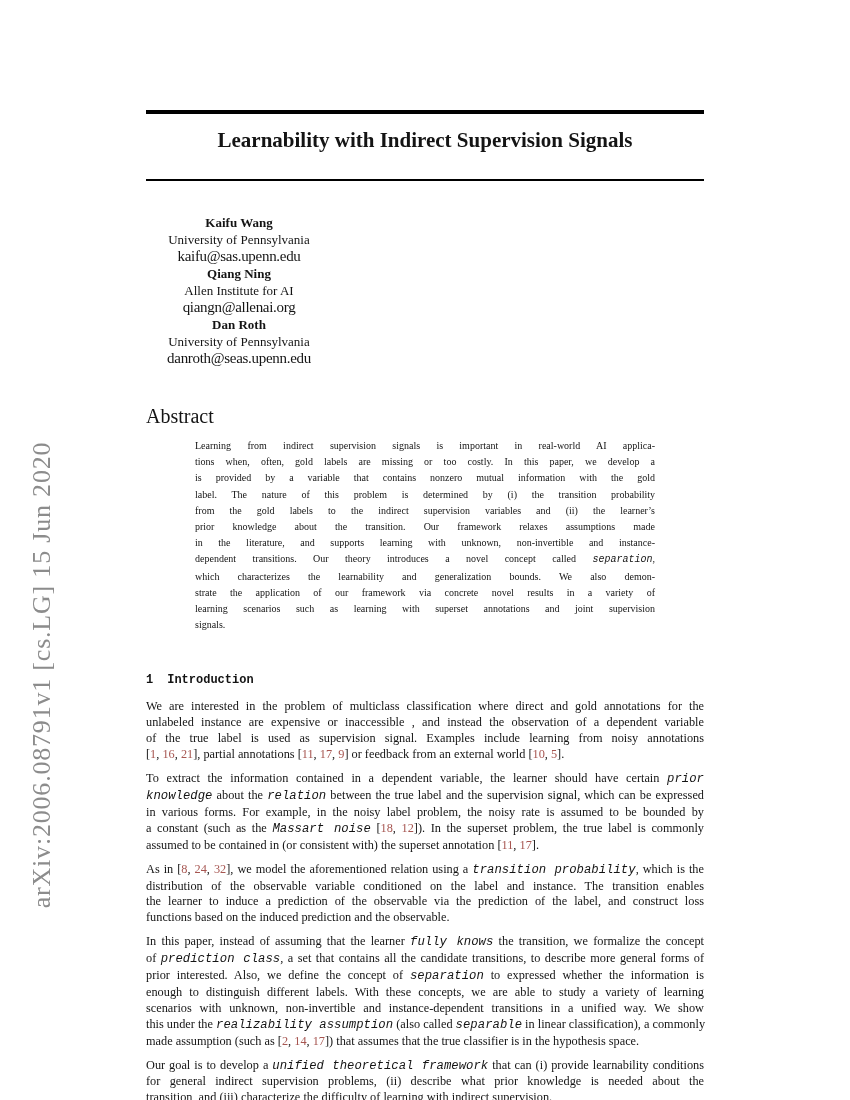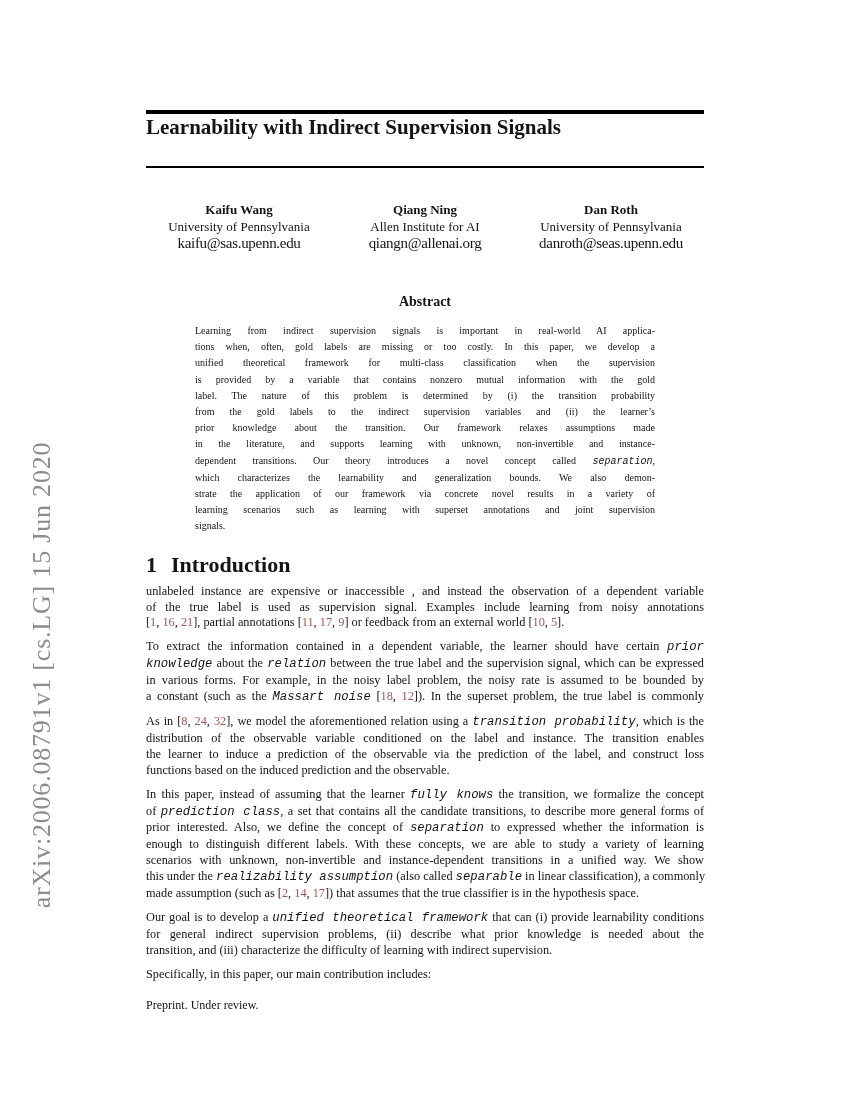--- a/index.html
+++ b/index.html
@@ -11,30 +11,30 @@
   .page{position:relative;width:850px;height:1100px;}
   .arxiv-stamp{
     position:absolute;left:42px;top:565px;
     transform:translate(-50%,-50%) rotate(-90deg);
     white-space:nowrap;
     font-size:26px;letter-spacing:0.8px;color:var(--wm,#8c8c8c);
   }
   .content{margin-left:146px;width:558px;position:relative;}
   .rule-thick{margin-top:110px;height:4px;background:#000;}
   .rule-thin{margin-top:26px;height:2px;background:#000;}
-  .paper-title{text-align:left;font-size:21px;font-weight:bold;line-height:26px;}
-  .authors{margin-top:33px;display:flex;justify-content:space-between;}
+  .paper-title{margin-top:13px;text-align:center;font-size:21px;font-weight:bold;line-height:26px;}
+  .authors{margin-top:33px;display:flex;justify-content:space-between;flex-direction:column;}
   .author{width:186px;text-align:center;}
   .author .name{font-weight:bold;font-size:13px;line-height:17px;}
   .author .affil{font-size:13px;line-height:17px;}
   .author .email{font-family:Liberation Serif, serif;font-size:15px;line-height:17px;letter-spacing:-0.3px;}
-  .abs-heading{margin-top:40px;text-align:center;font-weight:bold;font-size:14px;line-height:19px;}
+  .abs-heading{margin-top:40px;font-weight:normal;font-size:20px;line-height:19px;}
   .abs-body{margin-top:12px;width:460px;margin-left:auto;margin-right:auto;
             font-size:10px;line-height:16.2px;}
-  .sec-heading{margin-top:19px;font-size:22px;font-weight:bold;line-height:22px;}
+  .sec-heading{margin-top:36px;font-size:12px;font-weight:bold;line-height:22px;font-family:Liberation Mono, monospace;}
   .sec-heading .sec-title{margin-left:14px;}
   .body-text{margin-top:1px;font-size:12.3px;line-height:15.9px;}
   .para{margin-top:8px;}
   .line{white-space:nowrap;text-align:justify;}
   .line.jl{text-align-last:justify;}
   .it{font-style:italic;font-family:Liberation Mono, monospace;}
   .cite{color:var(--cite,#a65550);}
   .footer{margin-top:14px;font-size:12px;line-height:16px;}
 </style>
 </head>
@@ -68,48 +68,49 @@
         <div class="affil">University of Pennsylvania</div>
         <div class="email">danroth@seas.upenn.edu</div>
       </div>
     </div>
 
     <div class="abs-heading">Abstract</div>
 
     <div class="abs-body">
         <div class="line jl"><span>Learning from indirect supervision signals is important in real-world AI applica-</span></div>
         <div class="line jl"><span>tions when, often, gold labels are missing or too costly. In this paper, we develop a</span></div>
-        <div class="line jl"><span>unified theoretical framework for multi-class classification when the supervision</span></div>
         <div class="line jl"><span>is provided by a variable that contains nonzero mutual information with the gold</span></div>
         <div class="line jl"><span>label. The nature of this problem is determined by (i) the transition probability</span></div>
         <div class="line jl"><span>from the gold labels to the indirect supervision variables and (ii) the learner’s</span></div>
         <div class="line jl"><span>prior knowledge about the transition. Our framework relaxes assumptions made</span></div>
         <div class="line jl"><span>in the literature, and supports learning with unknown, non-invertible and instance-</span></div>
         <div class="line jl"><span>dependent transitions. Our theory introduces a novel concept called </span><span class="it">separation</span><span>,</span></div>
         <div class="line jl"><span>which characterizes the learnability and generalization bounds. We also demon-</span></div>
         <div class="line jl"><span>strate the application of our framework via concrete novel results in a variety of</span></div>
         <div class="line jl"><span>learning scenarios such as learning with superset annotations and joint supervision</span></div>
         <div class="line"><span>signals.</span></div>
       </div>
 
     <div class="sec-heading">
       <span class="sec-num">1</span><span class="sec-title">Introduction</span>
     </div>
 
     <div class="body-text">
         <div class="para">
+          <div class="line jl"><span>We are interested in the problem of multiclass classification where direct and gold annotations for the</span></div>
           <div class="line jl"><span>unlabeled instance are expensive or inaccessible , and instead the observation of a dependent variable</span></div>
           <div class="line jl"><span>of the true label is used as supervision signal. Examples include learning from noisy annotations</span></div>
           <div class="line"><span>[</span><span class="cite">1</span><span>, </span><span class="cite">16</span><span>, </span><span class="cite">21</span><span>], partial annotations [</span><span class="cite">11</span><span>, </span><span class="cite">17</span><span>, </span><span class="cite">9</span><span>] or feedback from an external world [</span><span class="cite">10</span><span>, </span><span class="cite">5</span><span>].</span></div>
         </div>
         <div class="para">
           <div class="line jl"><span>To extract the information contained in a dependent variable, the learner should have certain </span><span class="it">prior</span></div>
           <div class="line jl"><span class="it">knowledge</span><span> about the </span><span class="it">relation</span><span> between the true label and the supervision signal, which can be expressed</span></div>
           <div class="line jl"><span>in various forms. For example, in the noisy label problem, the noisy rate is assumed to be bounded by</span></div>
           <div class="line jl"><span>a constant (such as the </span><span class="it">Massart noise</span><span> [</span><span class="cite">18</span><span>, </span><span class="cite">12</span><span>]). In the superset problem, the true label is commonly</span></div>
+          <div class="line"><span>assumed to be contained in (or consistent with) the superset annotation [</span><span class="cite">11</span><span>, </span><span class="cite">17</span><span>].</span></div>
         </div>
         <div class="para">
           <div class="line jl"><span>As in [</span><span class="cite">8</span><span>, </span><span class="cite">24</span><span>, </span><span class="cite">32</span><span>], we model the aforementioned relation using a </span><span class="it">transition probability</span><span>, which is the</span></div>
           <div class="line jl"><span>distribution of the observable variable conditioned on the label and instance. The transition enables</span></div>
           <div class="line jl"><span>the learner to induce a prediction of the observable via the prediction of the label, and construct loss</span></div>
           <div class="line"><span>functions based on the induced prediction and the observable.</span></div>
         </div>
         <div class="para">
           <div class="line jl"><span>In this paper, instead of assuming that the learner </span><span class="it">fully knows</span><span> the transition, we formalize the concept</span></div>
           <div class="line jl"><span>of </span><span class="it">prediction class</span><span>, a set that contains all the candidate transitions, to describe more general forms of</span></div>

